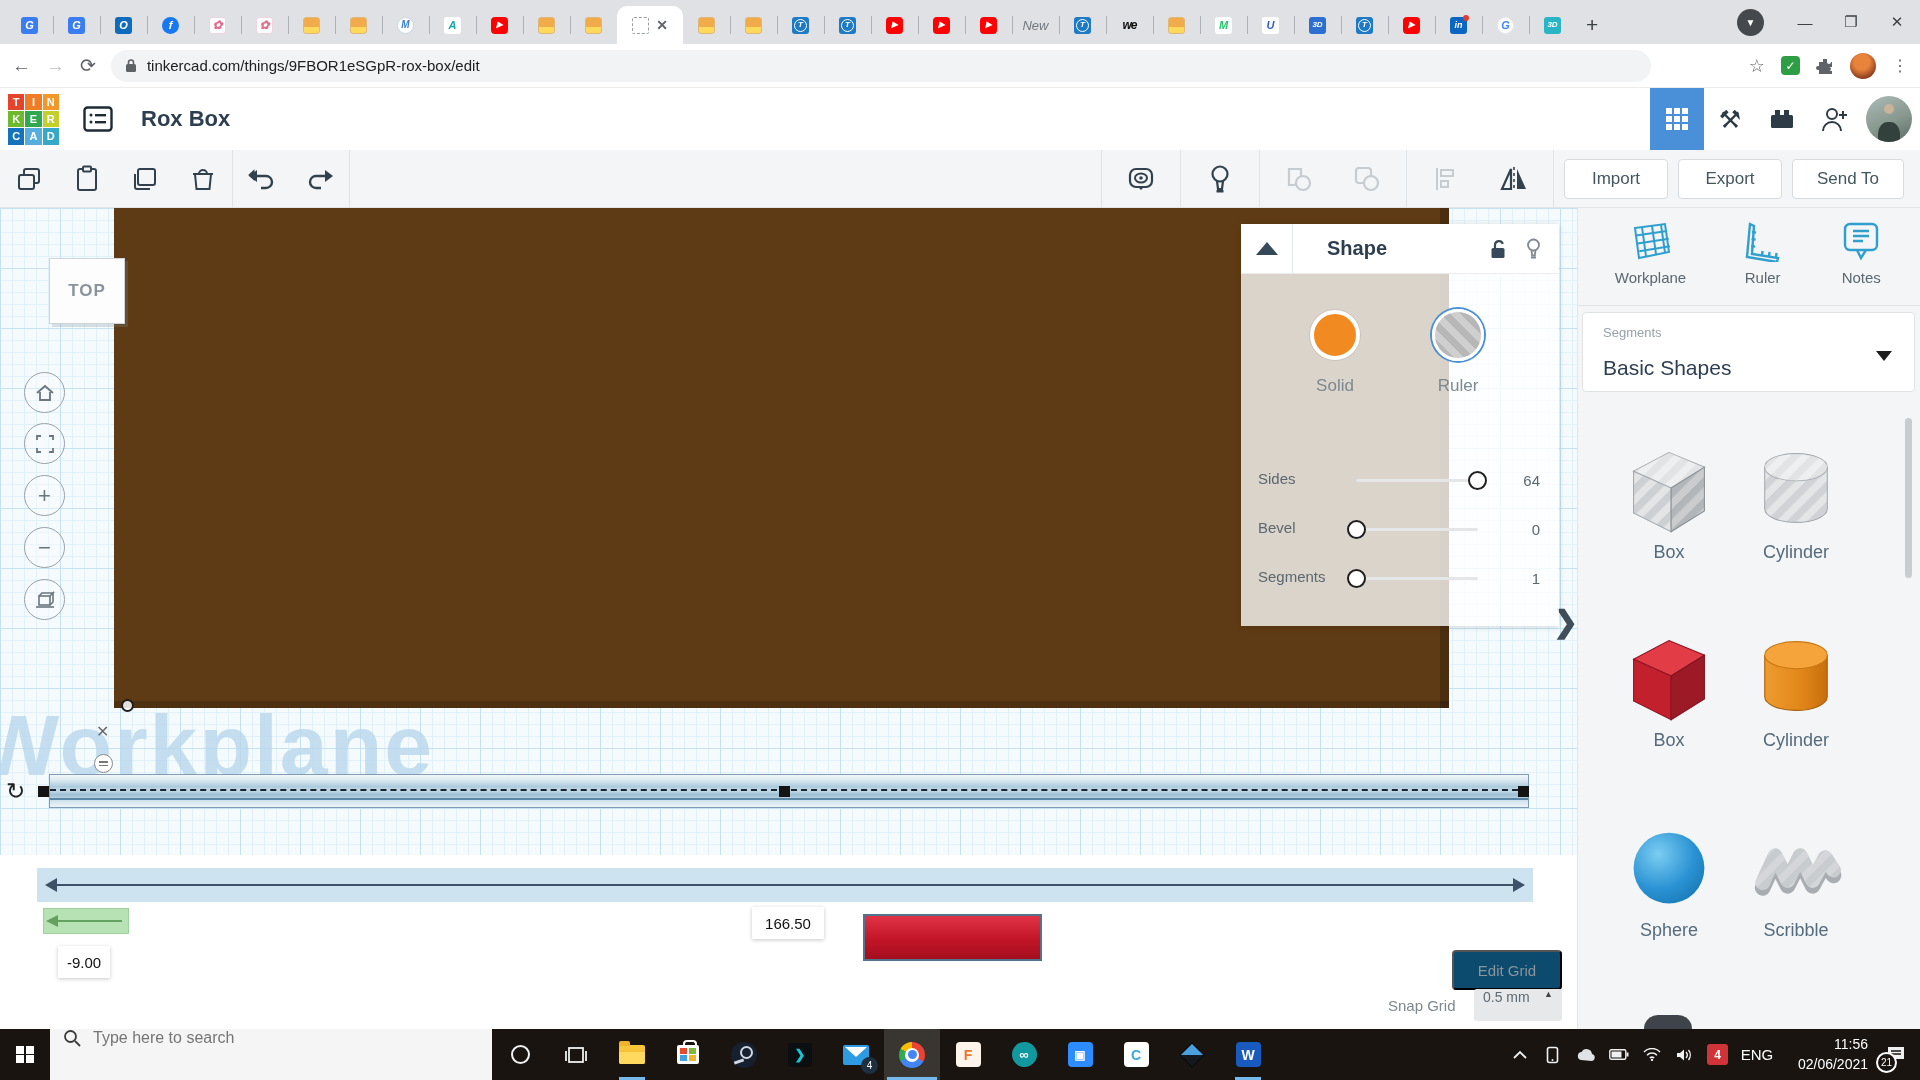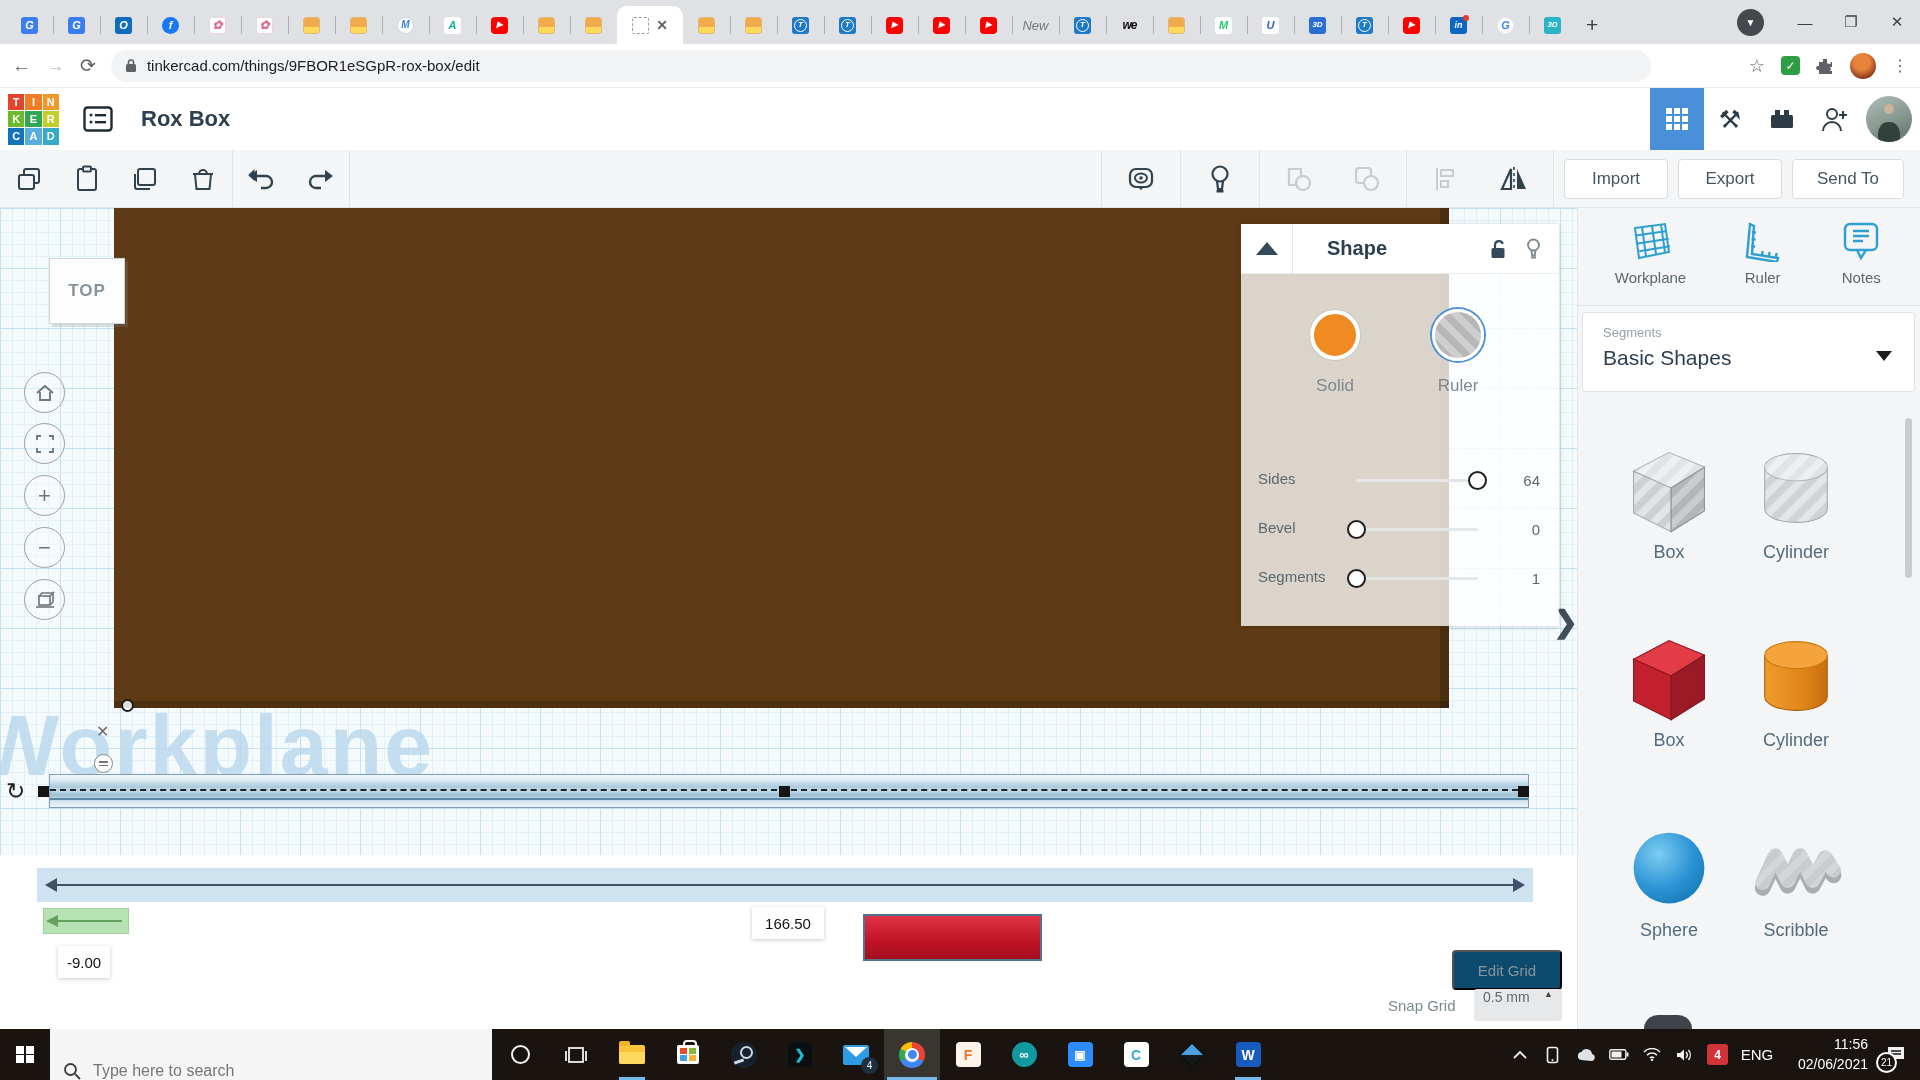--- a/index.html
+++ b/index.html
@@ -132,33 +132,33 @@
 .sl-fill{height:3px;background:#3b7fd4;border-radius:2px}
 .sl-handle{position:absolute;top:-8px;width:19px;height:19px;border-radius:50%;background:#fff;border:2px solid #1f1f1f}
 .sl-value{position:absolute;right:2px;top:2px;font-size:15px;color:#5b6770}
 
 
 .sidebar{position:absolute;right:0;top:0;width:343px;height:821px;background:#f4f5f6;border-left:1px solid #e4e6e8}
 .sb-tools{height:98px;border-bottom:1px solid #e2e4e6;display:flex;justify-content:space-around;padding:12px 10px 0}
 .sb-tool{display:flex;flex-direction:column;align-items:center;gap:7px;color:#5b6770;font-size:15px}
 .sb-dd{position:absolute;left:4px;top:104px;width:333px;height:80px;background:#fff;border:1px solid #e0e2e4;border-radius:4px;padding:12px 20px}
 .sb-dd-label{font-size:13px;color:#98a1a8}
-.sb-dd-value{font-size:21px;color:#2c3e50;margin-top:6px}
+.sb-dd-value{font-size:21px;color:#2c3e50;margin-top:16px}
 .sb-caret{position:absolute;right:22px;top:38px;width:0;height:0;border-left:8px solid transparent;border-right:8px solid transparent;border-top:10px solid #1c1c1c}
 .shape-card{position:absolute;width:120px;text-align:center}
 .shape-name{margin-top:4px;font-size:18px;color:#546b7d}
 .sb-scroll{position:absolute;right:8px;top:210px;width:7px;height:160px;background:#c9cccf;border-radius:4px}
 .sb-partial{position:absolute;left:66px;bottom:0;width:48px;height:14px;background:#3f444a;border-radius:24px 24px 0 0}
 
 
 .taskbar{position:absolute;top:1029px;left:0;width:1920px;height:51px;background:#191410;display:flex;align-items:stretch;color:#fff}
 .tb-start{width:50px}
 .winlogo{display:grid;grid-template-columns:8px 8px;grid-template-rows:8px 8px;gap:1.5px}
 .winlogo span{background:#fff}
-.tb-search{width:442px;background:#f5f5f5;display:flex;align-items:flex-end;gap:12px;padding:0 13px}
+.tb-search{width:442px;background:#f5f5f5;display:flex;align-items:flex-start;gap:12px;padding:0 13px}
 .tb-search input{border:none;outline:none;background:transparent;font-size:16px;color:#3b3b3b;font-family:"Liberation Sans",sans-serif;width:360px}
 .tb-slot{width:56px;position:relative;display:flex;align-items:center;justify-content:center}
 .tb-slot.open::after{content:"";position:absolute;bottom:0;left:15px;right:15px;height:3px;background:#76b9ed}
 .tb-slot.active{background:rgba(255,255,255,.14)}
 .tb-slot.active::after{left:3px;right:3px}
 .tk-folder{position:relative;width:26px;height:19px;background:linear-gradient(#f9c83d,#f0b42c);border-radius:2px}
 .tk-folder::before{content:"";position:absolute;top:-4px;left:0;width:11px;height:5px;background:#f0b42c;border-radius:2px 2px 0 0}
 .tk-folder::after{content:"";position:absolute;left:0;bottom:0;width:100%;height:12px;background:#ffd95e;border-radius:0 0 2px 2px}
 .tk-mail{position:relative;width:26px;height:20px;background:#2d9ce3;border-radius:2px}
 .tk-mail::before{content:"";position:absolute;left:2px;top:2px;border-left:11px solid transparent;border-right:11px solid transparent;border-top:10px solid #fff}

